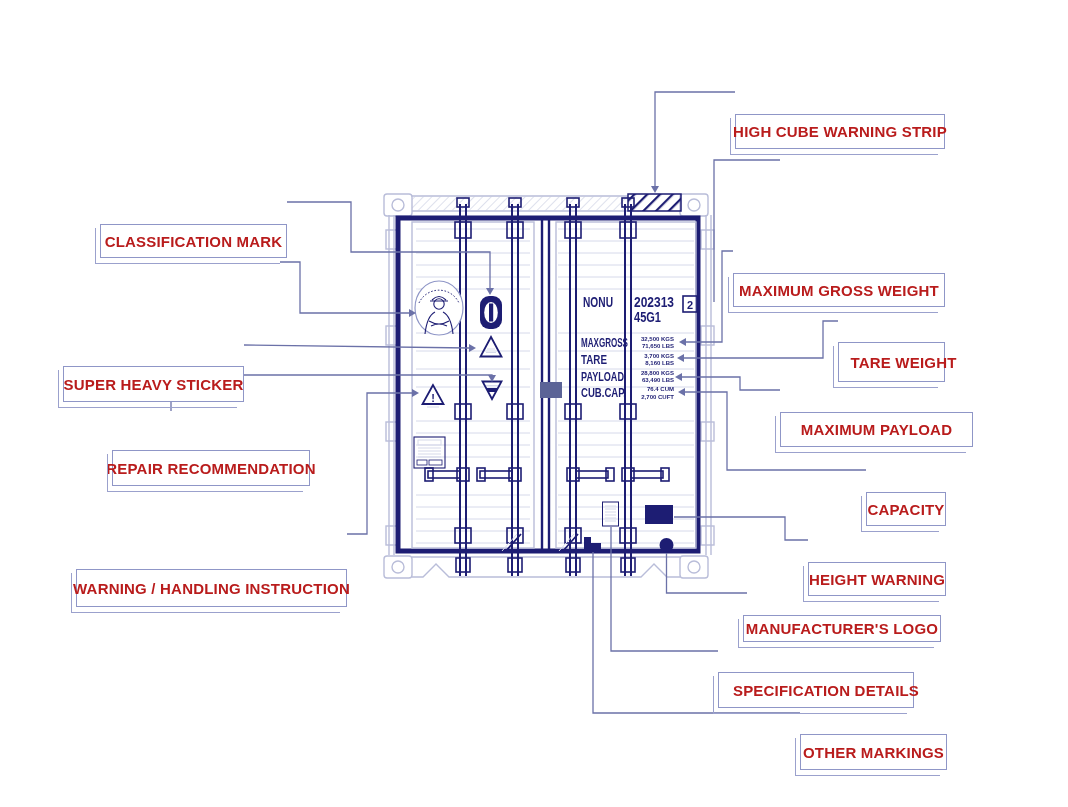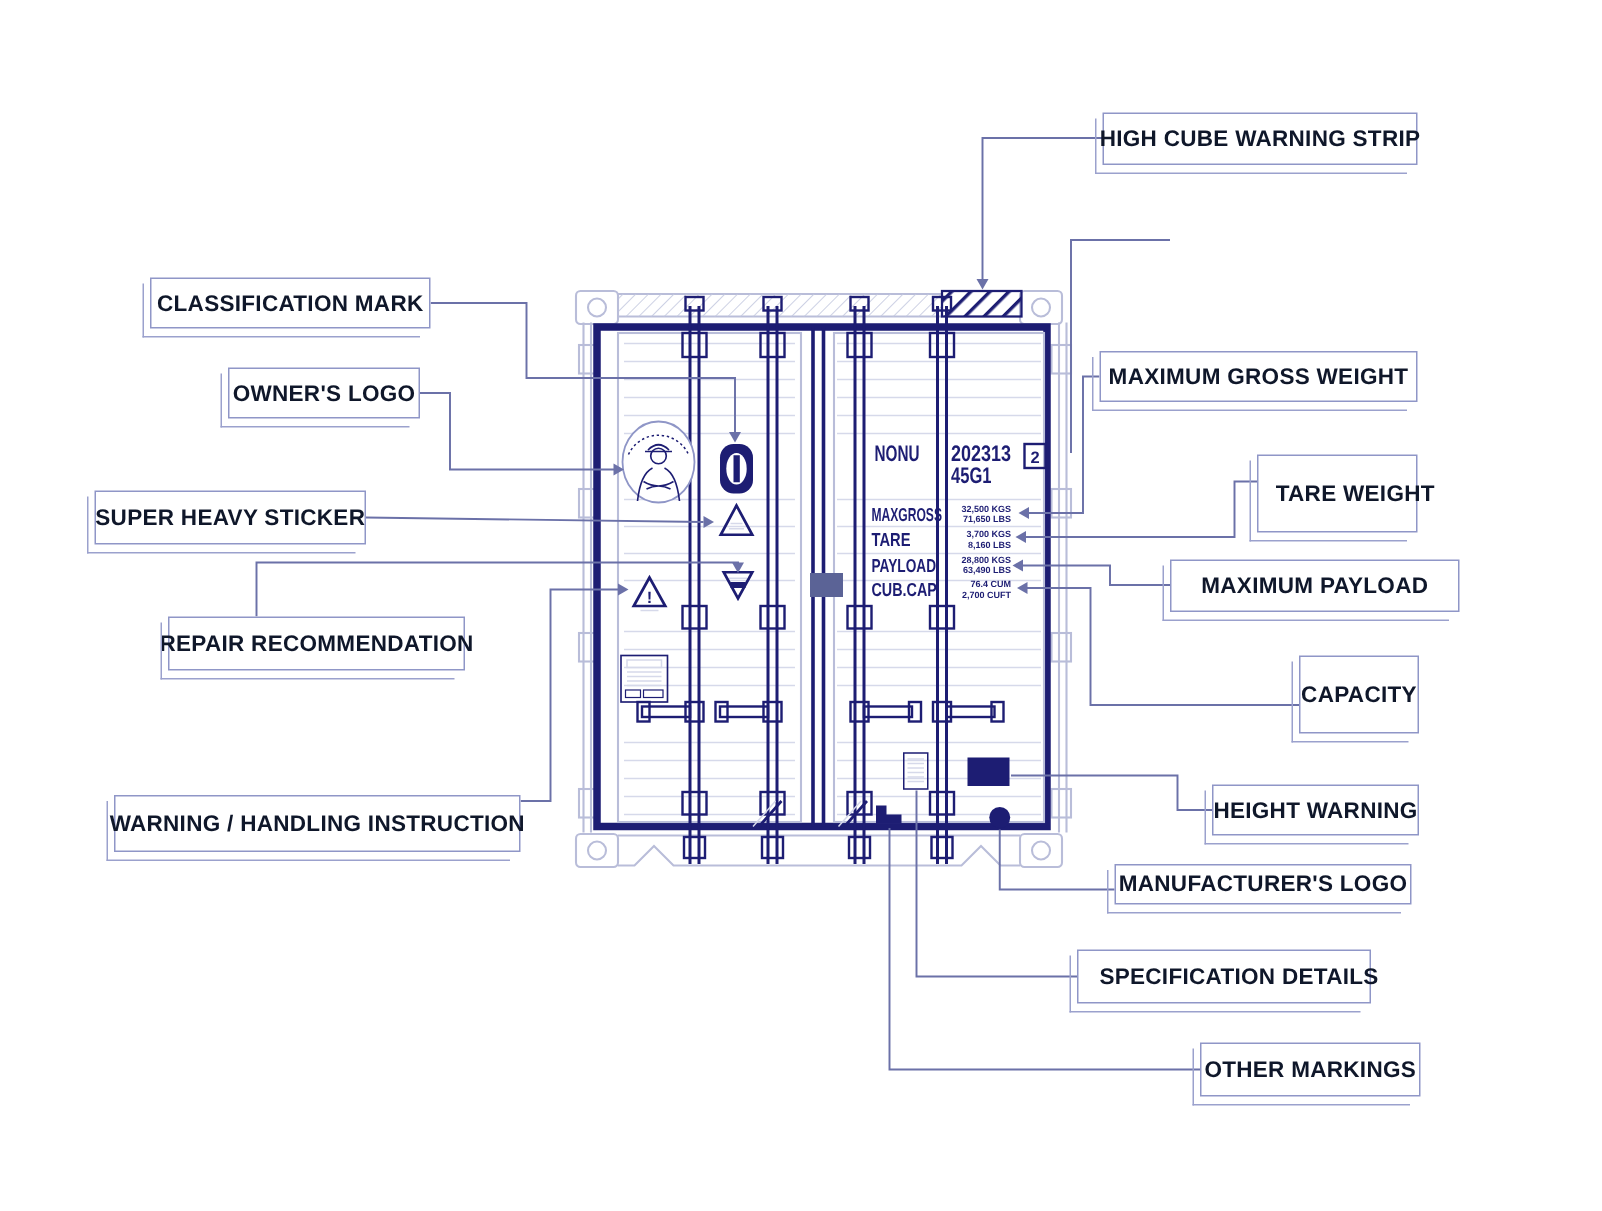--- a/index.html
+++ b/index.html
@@ -1,22 +1,22 @@
 <!DOCTYPE html>
 <html><head>
 <meta charset="utf-8">
 <style>
   html,body{margin:0;padding:0;background:#fff;}
   .stage{position:relative;width:1068px;height:807px;background:#ffffff;overflow:hidden;
          font-family:"Liberation Sans",sans-serif;}
   .stage svg{position:absolute;left:0;top:0;}
   .label{position:absolute;box-sizing:border-box;background:#fff;border:1.5px solid #8f96c7;
          display:flex;align-items:center;justify-content:center;
-         font:600 15px/1 "Liberation Sans",sans-serif;color:#0f172a;letter-spacing:.2px;
-         white-space:nowrap;z-index:3;}
+         font:600 15px/1 "Liberation Sans",sans-serif;color:#b91c1c;letter-spacing:.2px;
+         white-space:nowrap;z-index:3;margin-top:39px;}
   .label::after{content:"";position:absolute;left:-6px;top:3px;right:6px;bottom:-7px;
          border-left:1.5px solid #9ba1cd;border-bottom:1.5px solid #9ba1cd;pointer-events:none;}
   .ln{stroke:#6b71a8;stroke-width:1.3;fill:none;}
   .ah{fill:#6b71a8;stroke:none;}
   .lt{stroke:#b9bdd9;stroke-width:1.4;fill:none;}
   .lt2{stroke:#d6d9ea;stroke-width:1;fill:none;}
   .nv{stroke:#1d1d73;fill:none;}
   .nvf{fill:#1d1d73;stroke:none;}
   .wtxt{font-family:"Liberation Sans",sans-serif;font-weight:bold;fill:#1d1d73;}
 </style>
@@ -274,27 +274,26 @@
       </g>
   <g>
     <path class="ln" d="M718,651 H611 V527"></path>
       </g>
   <g>
     <path class="ln" d="M800,713 H593 V552"></path>
       </g>
 </svg>
 
 <div class="label" style="left:100px;top:185px;width:187px;height:34px;">CLASSIFICATION MARK</div>
-<div class="label" style="left:152px;top:245px;width:128px;height:34px;">OWNER'S LOGO</div>
 <div class="label" style="left:63px;top:327px;width:181px;height:36px;">SUPER HEAVY STICKER</div>
 <div class="label" style="left:112px;top:411px;width:198px;height:36px;">REPAIR RECOMMENDATION</div>
 <div class="label" style="left:76px;top:530px;width:271px;height:38px;">WARNING / HANDLING INSTRUCTION</div>
 <div class="label" style="left:735px;top:75px;width:210px;height:35px;">HIGH CUBE WARNING STRIP</div>
 <div class="label" style="left:733px;top:234px;width:212px;height:34px;">MAXIMUM GROSS WEIGHT</div>
-<div class="label" style="left:838px;top:303px;width:107px;height:52px;padding-left:24px;">TARE WEIGHT</div>
+<div class="label" style="left:838px;top:303px;width:107px;height:40px;padding-left:24px;">TARE WEIGHT</div>
 <div class="label" style="left:780px;top:373px;width:193px;height:35px;">MAXIMUM PAYLOAD</div>
-<div class="label" style="left:866px;top:437px;width:80px;height:52px;">CAPACITY</div>
+<div class="label" style="left:866px;top:453px;width:80px;height:34px;">CAPACITY</div>
 <div class="label" style="left:808px;top:523px;width:138px;height:34px;">HEIGHT WARNING</div>
 <div class="label" style="left:743px;top:576px;width:198px;height:27px;">MANUFACTURER'S LOGO</div>
 <div class="label" style="left:718px;top:633px;width:196px;height:36px;padding-left:20px;">SPECIFICATION DETAILS</div>
 <div class="label" style="left:800px;top:695px;width:147px;height:36px;">OTHER MARKINGS</div>
 
 </div>
 
 </body></html>

